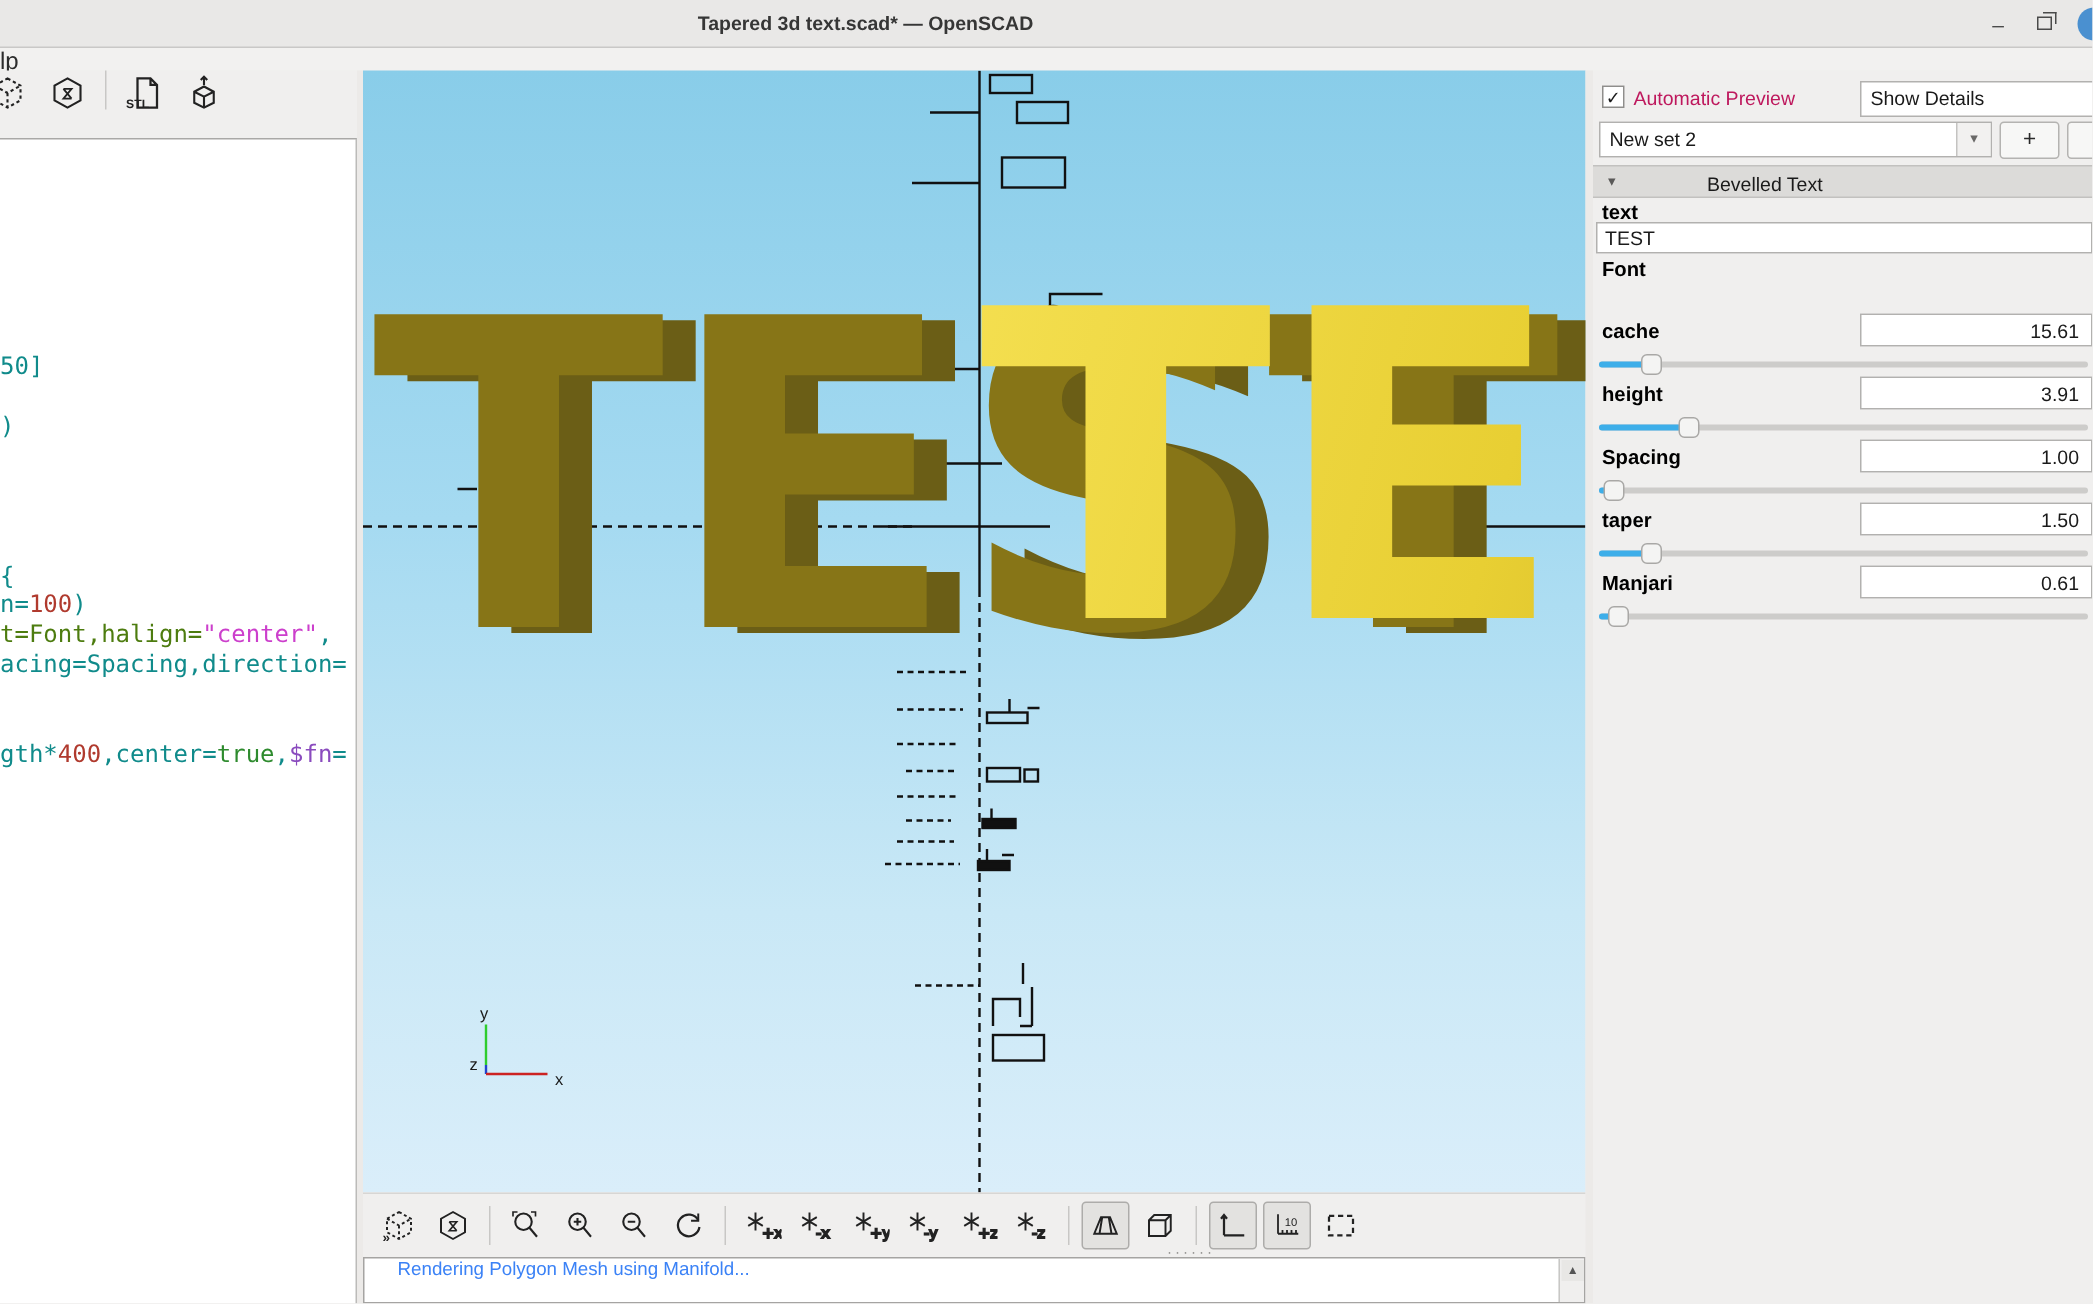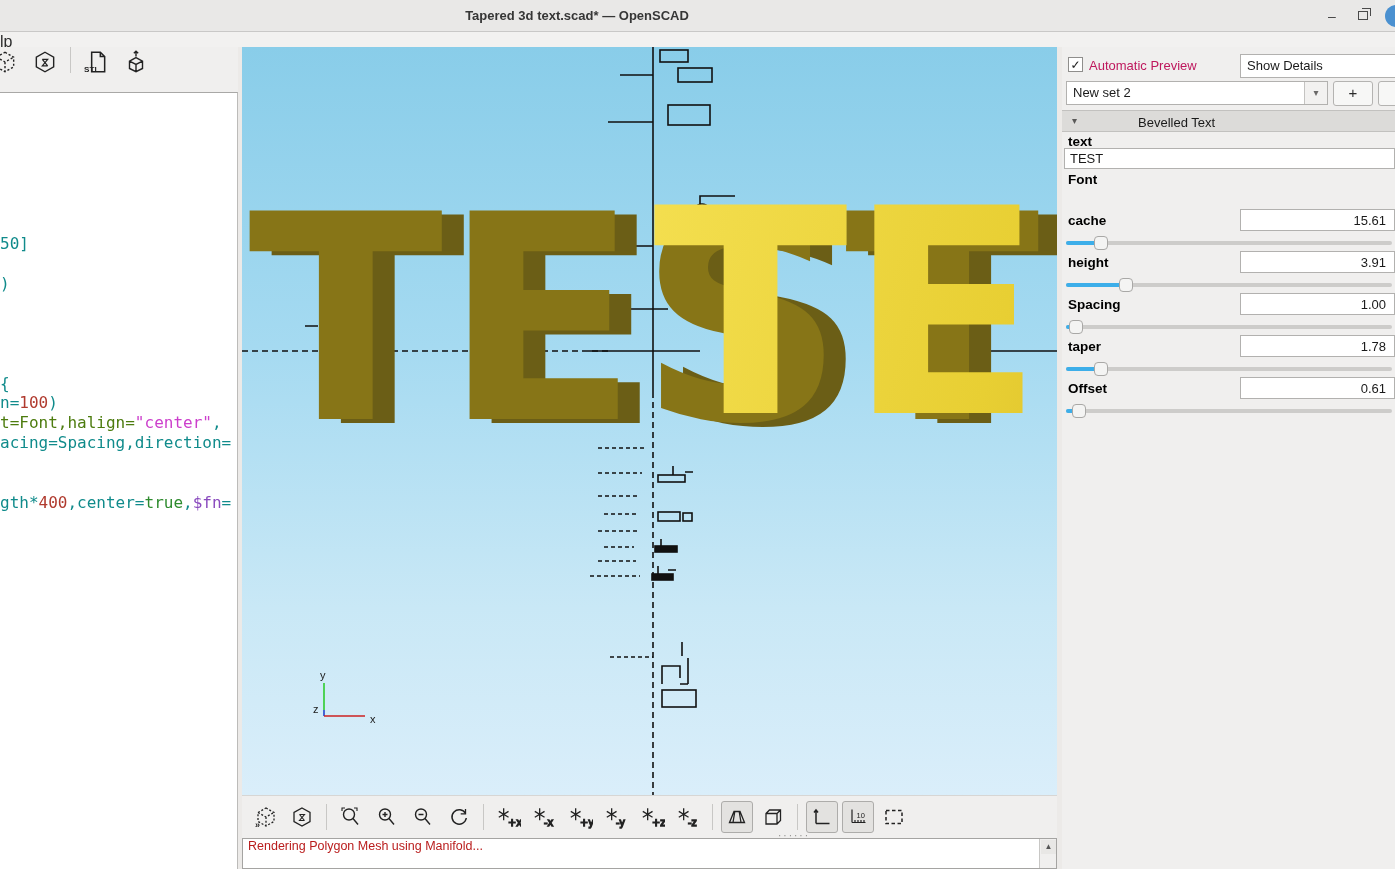--- a/index.html
+++ b/index.html
@@ -63,21 +63,21 @@
   .vbtn { width:32px; height:32px; display:flex; align-items:center; justify-content:center;
           border:1px solid transparent; border-radius:3px; flex:0 0 auto; }
   .vbtn.pressed { background:#e3e2e0; border-color:#adacaa; }
   .vsep { width:1px; height:26px; background:#c8c7c5; margin:0 4px; flex:0 0 auto; }
   .axislab { font-size:9px; fill:#1a1a1a; font-family:"DejaVu Sans", sans-serif; }
   .dots { position:absolute; left:536px; top:34px; color:#8f8e8c; font-size:10px; letter-spacing:2px; }
 
   
   .console { position:absolute; left:242px; top:838px; width:815px; height:31px; background:#ffffff;
              border:1px solid #a5a4a2; overflow:hidden; }
-  .console-line { font-size:12.5px; color:#b91c1c; line-height:15px; padding-left:5px; white-space:nowrap; }
+  .console-line { font-size:12.5px; color:#3b82f6; line-height:15px; padding-left:5px; white-space:nowrap;margin-left:17px; }
   .console-scroll { position:absolute; right:0; top:0; width:17px; height:29px; background:#f0efee;
                     border-left:1px solid #c8c7c5; }
   .scroll-up { position:absolute; left:1px; top:1px; width:15px; height:14px; background:#e8e7e5;
                color:#555; font-size:8px; text-align:center; line-height:14px; }
 
   
   .rpanel { position:absolute; left:1062px; top:47px; width:333px; height:822px; background:#f0efee; overflow:hidden; }
   .chkbox { position:absolute; left:6px; top:10px; width:15px; height:15px; background:#fff;
             border:1px solid #8f8e8c; font-size:12px; line-height:14px; text-align:center; color:#1a1a1a; }
   .chklabel { position:absolute; left:27px; top:11px; font-size:13px; color:#be185d; }
@@ -378,28 +378,28 @@
 
     <div class="plabel" style="top:250px">Spacing</div>
     <div class="numbox" style="top:246px">1.00</div>
     <div class="slider" style="top:273px">
       <div class="track"></div>
       <div class="fill" style="width: 10px;"></div>
       <div class="handle" style="left: 3px;"></div>
     </div>
 
     <div class="plabel" style="top:292px">taper</div>
-    <div class="numbox" style="top:288px">1.78</div>
+    <div class="numbox" style="top:288px">1.50</div>
     <div class="slider" style="top:315px">
       <div class="track"></div>
       <div class="fill" style="width: 35px;"></div>
       <div class="handle" style="left: 28px;"></div>
     </div>
 
-    <div class="plabel" style="top:334px">Offset</div>
+    <div class="plabel" style="top:334px">Manjari</div>
     <div class="numbox" style="top:330px">0.61</div>
     <div class="slider" style="top:357px">
       <div class="track"></div>
       <div class="fill" style="width: 13px;"></div>
       <div class="handle" style="left: 6px;"></div>
     </div>
   </div>
 
 </div>
 

